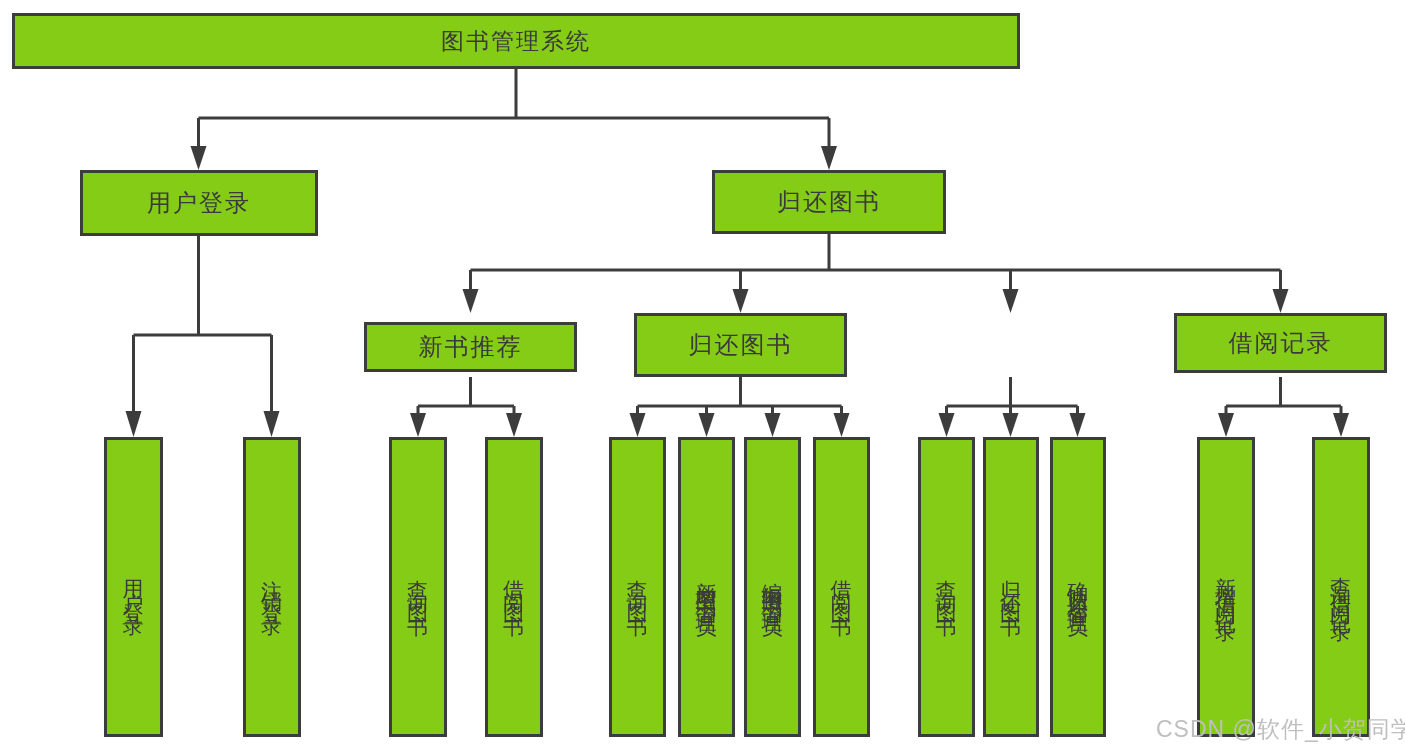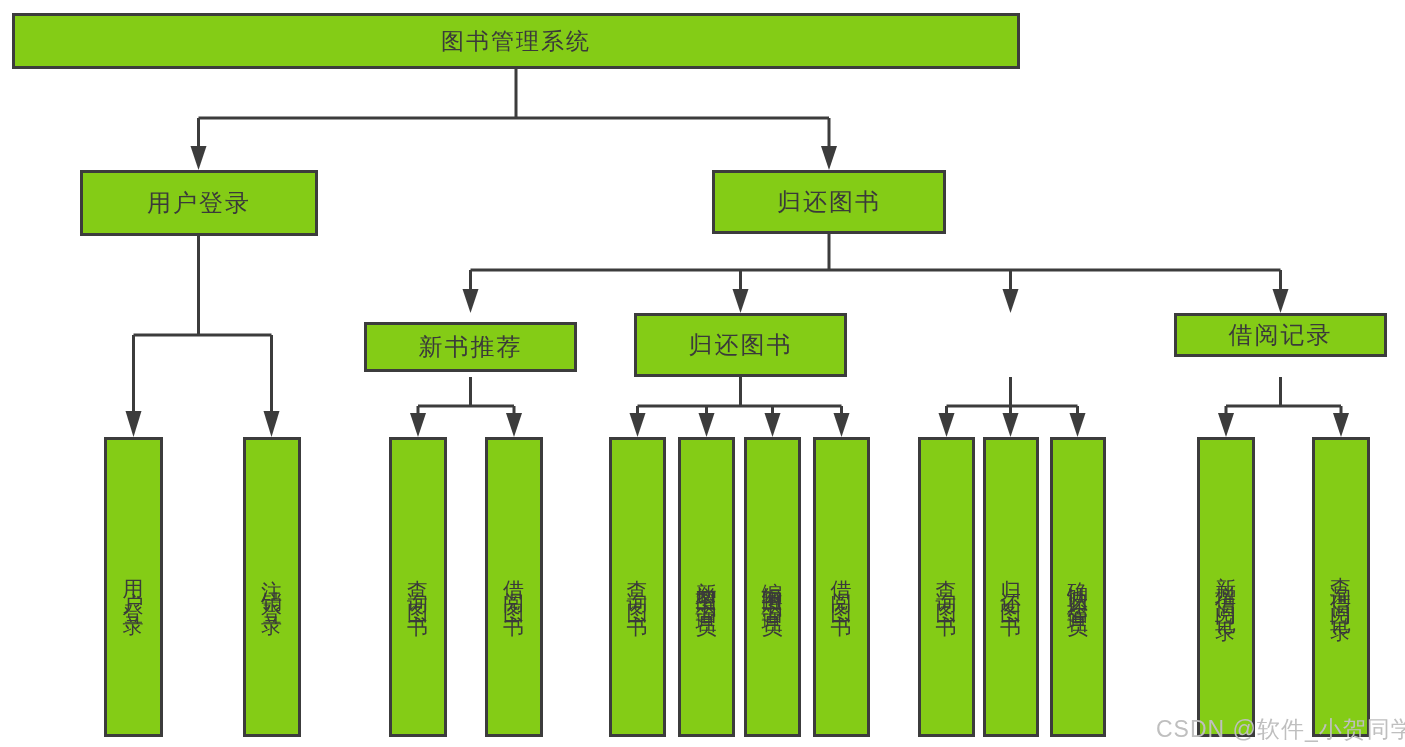--- a/index.html
+++ b/index.html
@@ -109,21 +109,21 @@
   <div class="node hnode" style="left:712px; top:170px; width:234px; height:64px">
     <span>归还图书</span>
   </div>
 
   <div class="node hnode" style="left:364px; top:322px; width:213px; height:50px">
     <span>新书推荐</span>
   </div>
   <div class="node hnode" style="left:634px; top:313px; width:213px; height:64px">
     <span>归还图书</span>
   </div>
-  <div class="node hnode" style="left:1174px; top:313px; width:213px; height:44px">
+  <div class="node hnode" style="left:1174px; top:313px; width:213px; height:60px">
     <span>借阅记录</span>
   </div>
 
   <div class="node leaf" style="left:104px; top:437px; width:59px; height:300px">
     <span class="vtext ls4">用户登录</span>
   </div>
   <div class="node leaf" style="left:243px; top:437px; width:58px; height:300px">
     <span class="vtext ls4">注销登录</span>
   </div>
 

